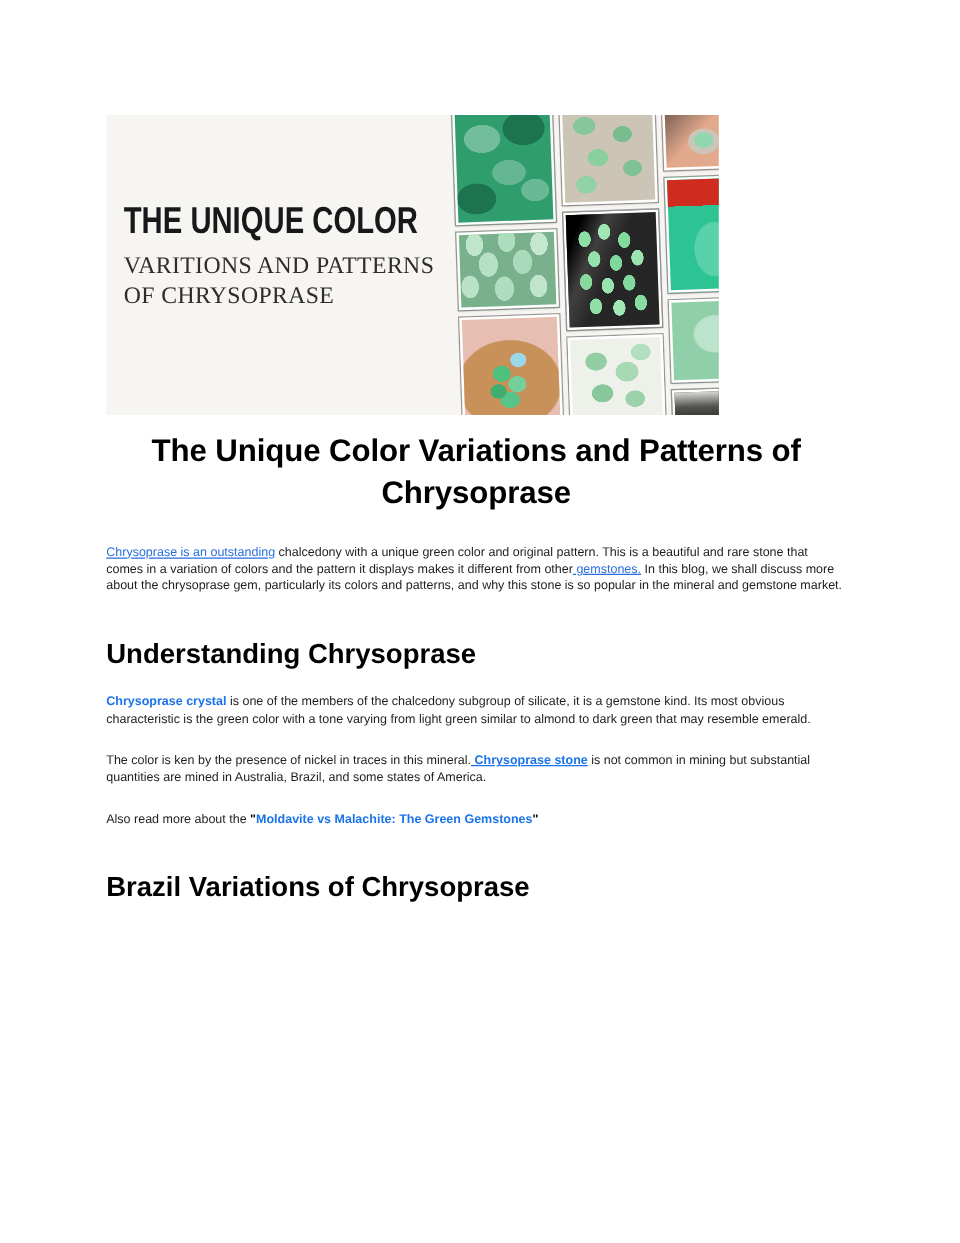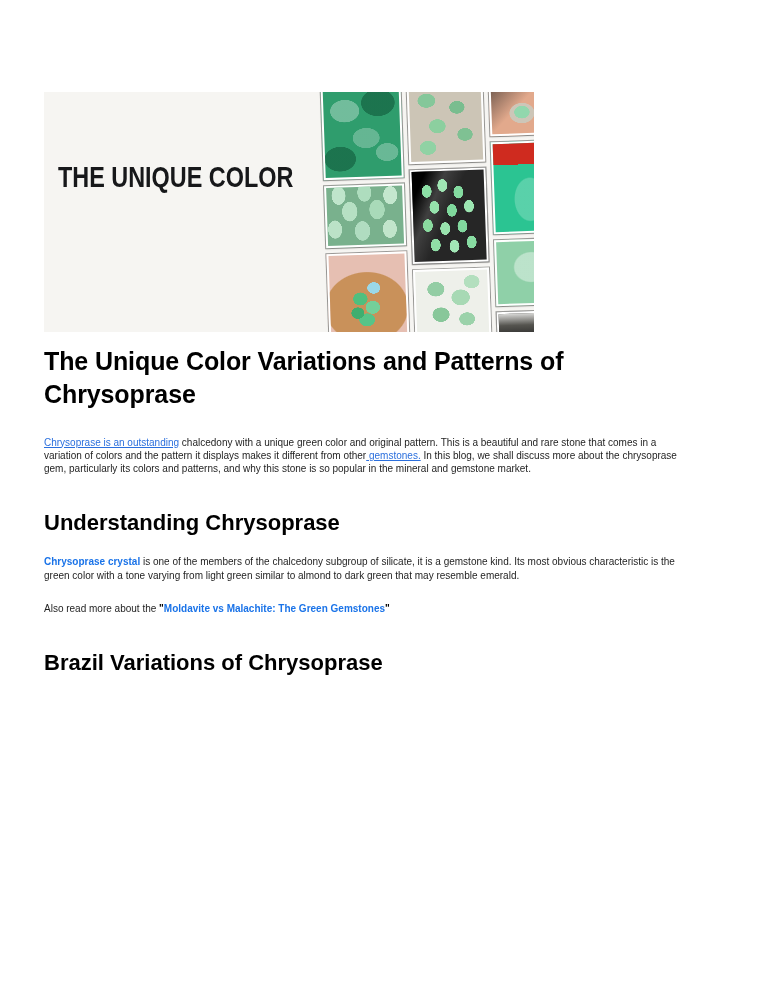--- a/index.html
+++ b/index.html
@@ -8,21 +8,21 @@
     --text:#1e1e1e;
     --heading:#000000;
   }
   *{box-sizing:border-box;}
   html,body{margin:0;padding:0;}
   body{
     width:768px;height:994px;background:#ffffff;
     font-family:"Liberation Sans","DejaVu Sans",sans-serif;
     color:var(--text);
   }
-  .content{padding:92px 91px 0 44px;}
+  .content{padding:92px 91px 0 85px;}
 
   
   .hero{
     position:relative;width:490px;height:240px;overflow:hidden;
     background-color:#f6f5f2;
   }
   .hero-text{position:absolute;left:14px;top:70px;z-index:2;}
   .hero-title{
     font-family:"Liberation Sans",sans-serif;font-weight:700;font-size:30px;line-height:1;
     color:#17181a;transform:scaleX(.78);transform-origin:left center;white-space:nowrap;
@@ -114,21 +114,21 @@
     linear-gradient(180deg,#cf2b1f 0 24%,rgba(0,0,0,0) 24%),
     radial-gradient(26px 36px at 54% 64%,rgba(255,255,255,.22) 58%,transparent 62%);}
   .p-bigcab::before{background:
     radial-gradient(30px 26px at 52% 42%,rgba(255,255,255,.4) 55%,transparent 60%),
     radial-gradient(60px 80px at 50% 55%,rgba(0,0,0,0) 70%,rgba(0,0,0,.18) 100%);}
   .p-darkrim::before{background:linear-gradient(180deg,#d8d8d6,#55544f 45%,#222 100%);}
 
   
   h1{
     font-size:25px;line-height:1.33;font-weight:700;color:var(--heading);
-    margin:13px 0 24px 0;letter-spacing:-.1px;
+    margin:13px 0 24px 0;letter-spacing:-.1px;text-align:center;
   }
   h2{
     font-size:22px;line-height:1.3;font-weight:700;color:var(--heading);
     margin:33px 0 18px 0;
   }
   p{
     font-size:10px;line-height:1.345;margin:0 0 20px 0;color:var(--text);
   }
   a.lnk{color:var(--link);text-decoration:none;cursor:pointer;}
   a.lnk.u{text-decoration:underline;}
@@ -136,20 +136,21 @@
   .bold{font-weight:700;color:var(--heading);}
 </style>
 </head>
 <body>
 
 <div class="content">
 
   <div class="hero" style="background-color: rgb(246, 245, 242);">
     <div class="hero-text">
       <div class="hero-title">THE UNIQUE COLOR</div>
+      <div class="hero-subtitle"><span>VARITIONS AND PATTERNS</span><br><span>OF CHRYSOPRASE</span></div>
     </div>
     <div class="collage">
       <div class="col col-1">
         <div class="tile p-tumbled" style="background-color: rgb(47, 157, 109);"></div>
         <div class="tile p-ovals" style="background-color: rgb(121, 177, 141);"></div>
         <div class="tile p-plate" style="background-color: rgb(230, 191, 178);"></div>
       </div>
       <div class="col col-2">
         <div class="tile p-rough" style="background-color: rgb(204, 197, 182);"></div>
         <div class="tile p-faceted" style="background-color: rgb(38, 38, 38);"></div>
@@ -165,19 +166,20 @@
   </div>
 
   <h1>The Unique Color Variations and Patterns of Chrysoprase</h1>
 
   <p><a class="lnk u">Chrysoprase is an outstanding</a><span> chalcedony with a unique green color and original pattern. This is a beautiful and rare stone that comes in a variation of colors and the pattern it displays makes it different from other</span><a class="lnk u"> gemstones.</a><span> In this blog, we shall discuss more about the chrysoprase gem, particularly its colors and patterns, and why this stone is so popular in the mineral and gemstone market.</span></p>
 
   <h2>Understanding Chrysoprase</h2>
 
   <p><a class="lnk b">Chrysoprase crystal</a><span> is one of the members of the chalcedony subgroup of silicate, it is a gemstone kind. Its most obvious characteristic is the green color with a tone varying from light green similar to almond to dark green that may resemble emerald.</span></p>
 
+  <p><span>The color is ken by the presence of nickel in traces in this mineral.</span><a class="lnk b u"> Chrysoprase stone</a><span> is not common in mining but substantial quantities are mined in Australia, Brazil, and some states of America.</span></p>
 
   <p><span>Also read more about the </span><span class="bold">"</span><a class="lnk b">Moldavite vs Malachite: The Green Gemstones</a><span class="bold">"</span></p>
 
   <h2>Brazil Variations of Chrysoprase</h2>
 
 
 </div>
 
 </body></html>

